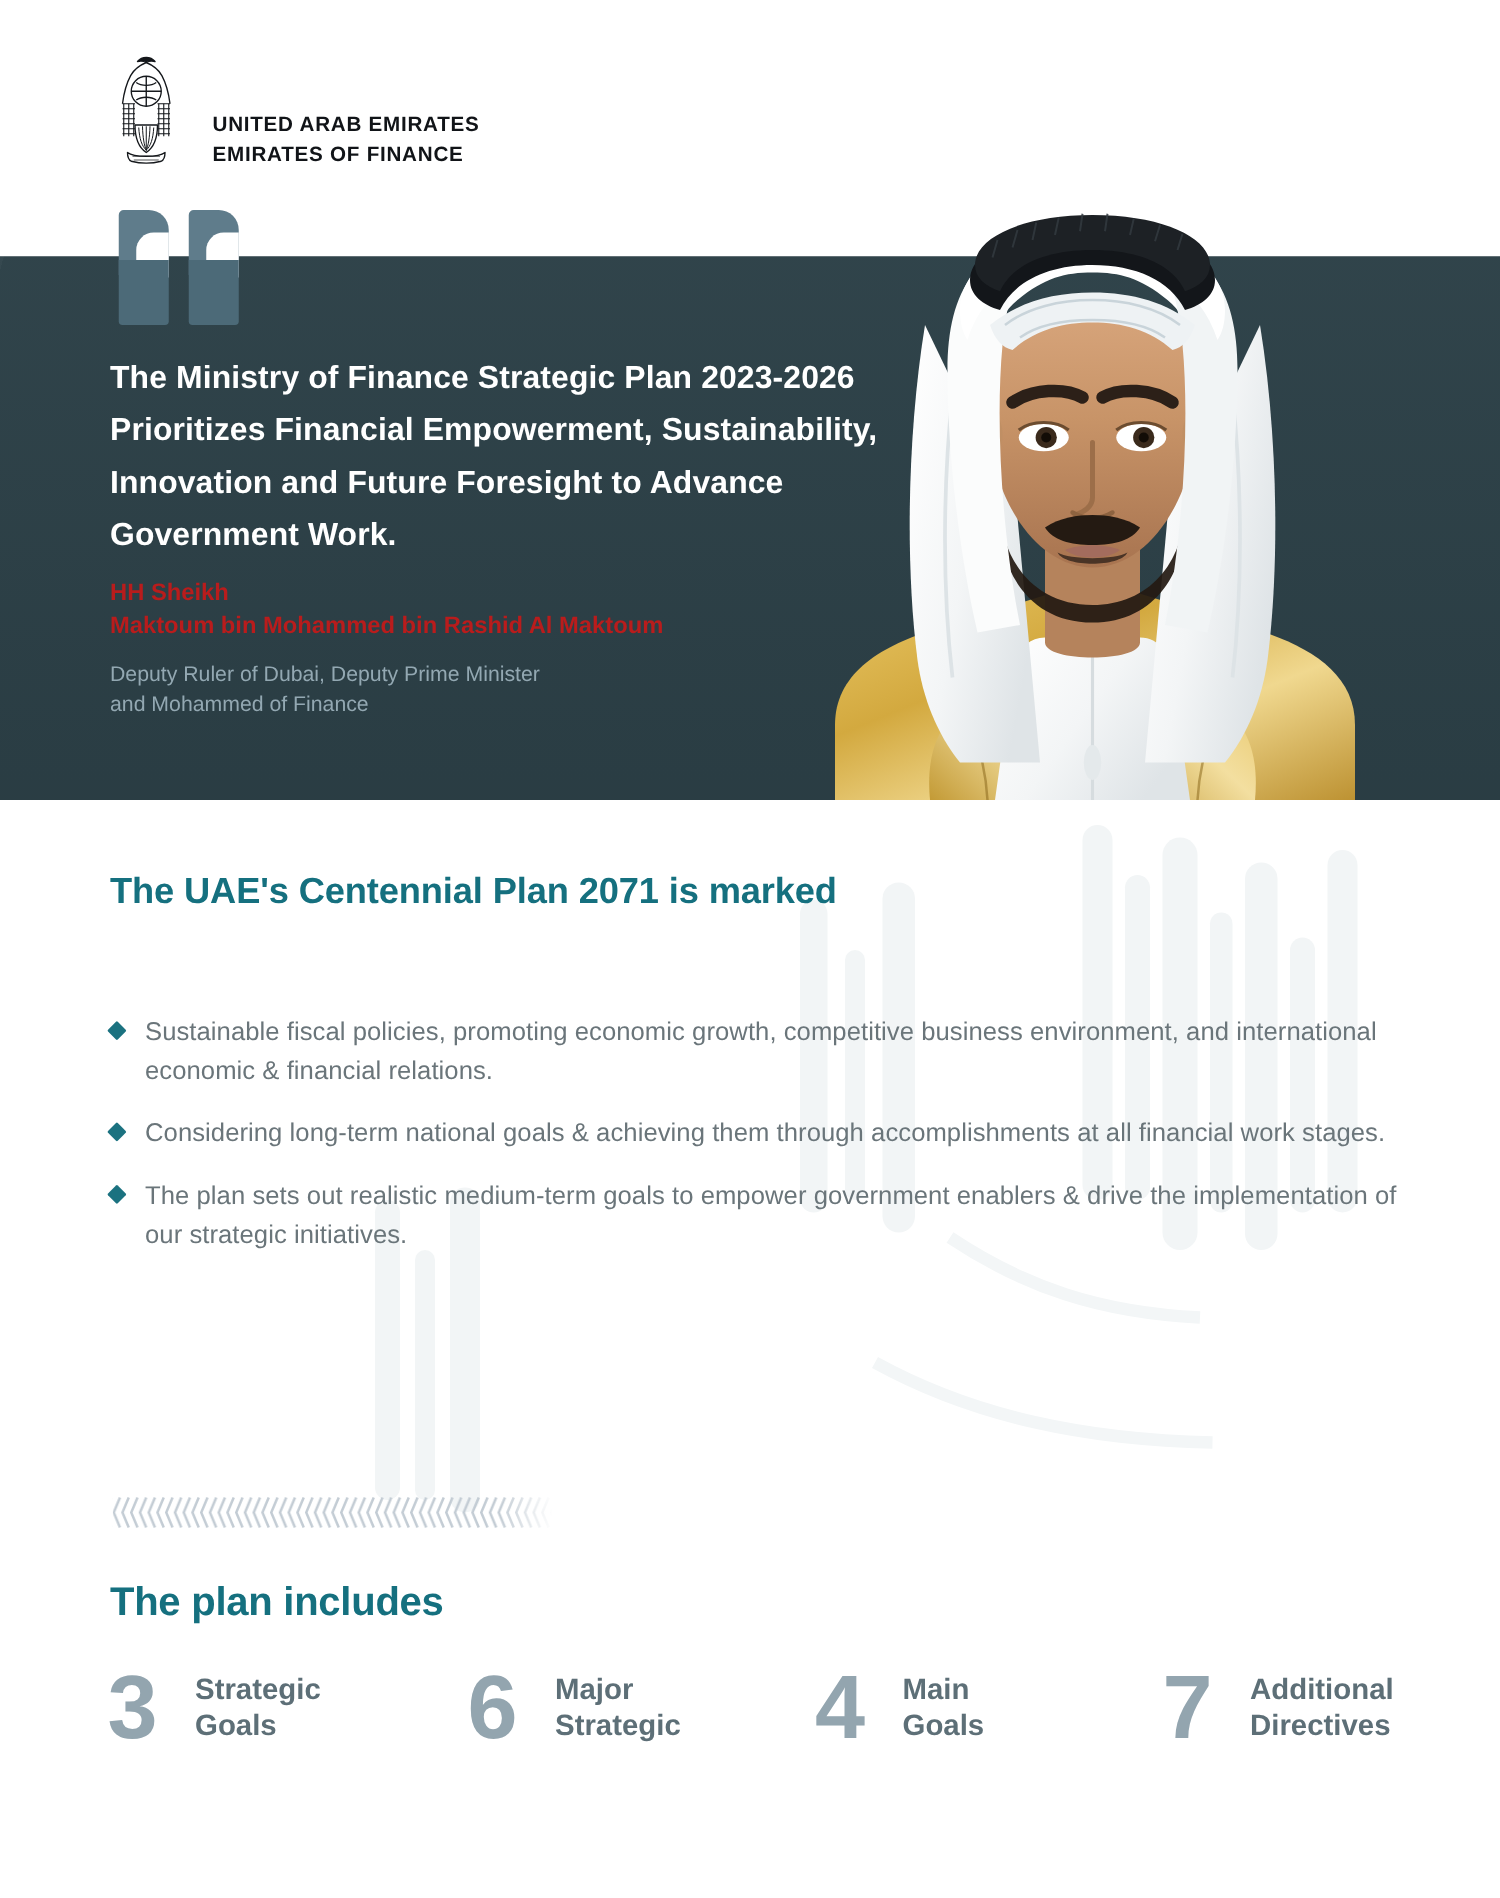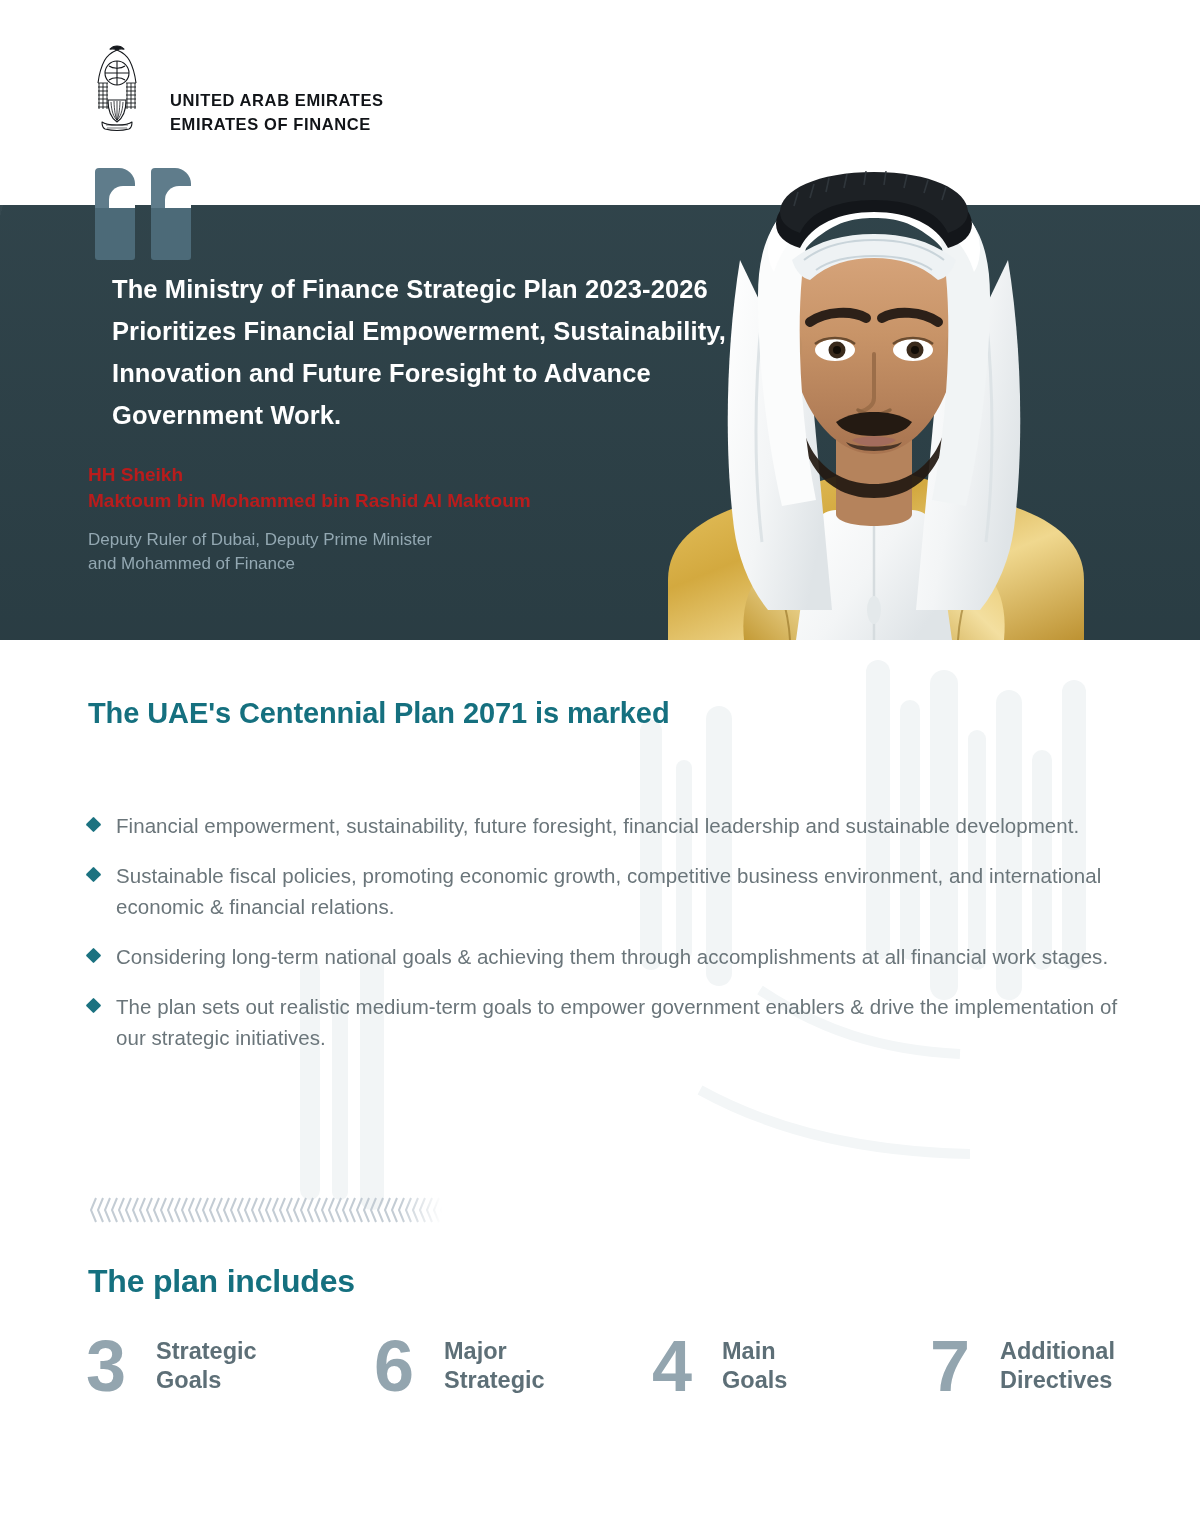--- a/index.html
+++ b/index.html
@@ -48,23 +48,23 @@
     background:#ffffff;
     border-top-left-radius:14px;
   }
   .qm-bot{
     position:absolute; top:40px; left:0; width:40px; height:52px;
     background:#4c6a78;
     border-bottom-left-radius:3px; border-bottom-right-radius:3px;
   }
 
   .quote-text {
-    position:absolute; left:88px; top:268px; width:690px; z-index:4;
+    position:absolute; left:88px; top:281px; width:690px; z-index:4;
     color:#ffffff; font-size:25.5px; font-weight:bold;
-    line-height:42px; letter-spacing:0.1px;margin-left:24px;
+    line-height:42px; letter-spacing:0.1px;
   }
   .attrib-name {
     position:absolute; left:88px; top:462px; width:640px; z-index:4;
     color:#b91c1c; font-size:19px; font-weight:bold; line-height:26px;
   }
   .attrib-role {
     position:absolute; left:88px; top:528px; width:560px; z-index:4;
     color:#93a8b2; font-size:17px; line-height:24px;
   }
 
@@ -309,24 +309,20 @@
   </svg>
 </div>
 
 <div class="section-heading">
   <div>The UAE's Centennial Plan 2071 is marked</div>
 </div>
 
 <div class="bullets">
   <div class="bullet">
     <span class="bullet-marker"></span>
-    <span class="bullet-text">Financial empowerment, sustainability, future foresight, financial leadership and sustainable development.</span>
-  </div>
-  <div class="bullet">
-    <span class="bullet-marker"></span>
     <span class="bullet-text">Sustainable fiscal policies, promoting economic growth, competitive business environment, and international economic &amp; financial relations.</span>
   </div>
   <div class="bullet">
     <span class="bullet-marker"></span>
     <span class="bullet-text">Considering long-term national goals &amp; achieving them through accomplishments at all financial work stages.</span>
   </div>
   <div class="bullet">
     <span class="bullet-marker"></span>
     <span class="bullet-text">The plan sets out realistic medium-term goals to empower government enablers &amp; drive the implementation of our strategic initiatives.</span>
   </div>

